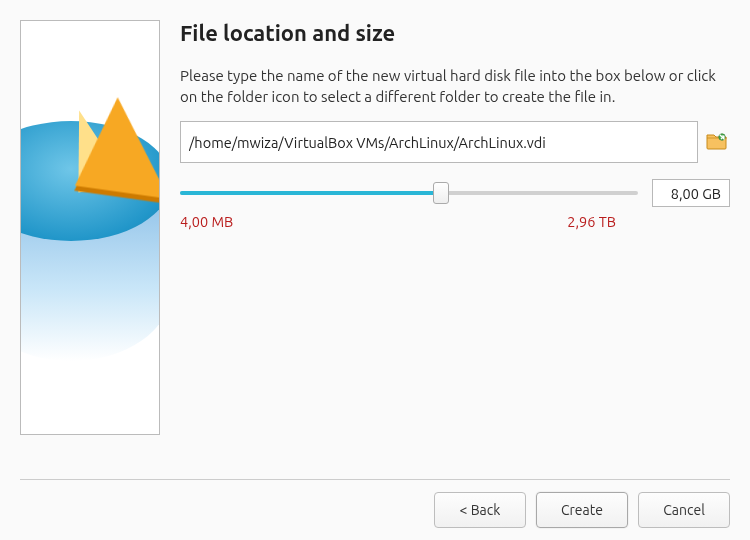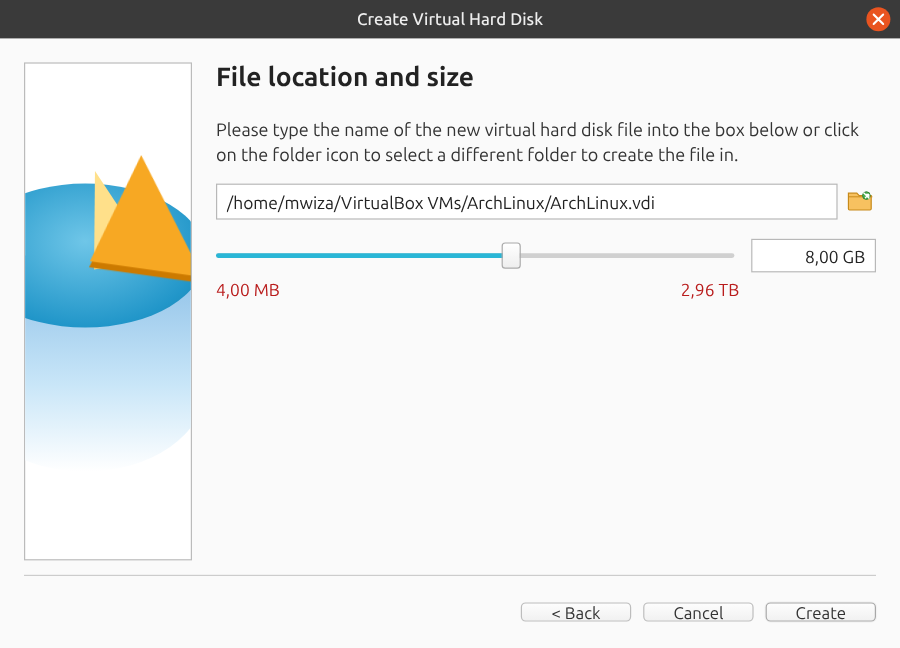--- a/index.html
+++ b/index.html
@@ -119,21 +119,21 @@
   .desc { line-height: 1.4; }
   .path-row {
     display: flex;
     gap: 6px;
     align-items: center;
   }
   .path-input {
     flex: 1;
     border: 1px solid #b8b8b8;
     background: #fff;
-    height: 30px;
+    height: 42px;
     padding: 0 8px;
     font-size: 14.5px;
     font-family: inherit;
     color: #222;
   }
   .folder-btn {
     width: 26px;
     height: 26px;
     border: none;
     background: transparent;
@@ -174,21 +174,21 @@
     top: 50%;
     width: 16px;
     height: 22px;
     background: linear-gradient(#fff,#eee);
     border: 1px solid #aaa;
     border-radius: 3px;
     transform: translate(-50%, -50%);
     cursor: pointer;
   }
   .size-box {
-    width: 104px;
+    width: 78px;
     height: 28px;
     border: 1px solid #b8b8b8;
     background: #fff;
     text-align: right;
     padding: 0 8px;
     font-size: 14.5px;
     font-family: inherit;
     color: #222;
   }
   .slider-labels {
@@ -207,48 +207,40 @@
   .footer {
     height: 60px;
     display: flex;
     justify-content: flex-end;
     align-items: center;
     gap: 10px;
     padding: 0 20px;
   }
   .btn {
     min-width: 92px;
-    height: 16px;
+    height: 36px;
     border: 1px solid #bdbdbd;
     background: linear-gradient(#fdfdfd,#f1f1f1);
     border-radius: 4px;
     font-size: 14px;
     font-family: inherit;
     color: #333;
     cursor: pointer;
     padding: 0 14px;
   }
   .btn.primary {
     border-color: #a8a8a8;
     box-shadow: 0 0 0 1px rgba(0,0,0,0.03);
   }
 </style>
 </head>
 <body>
 
 <div class="window">
 
-  <div class="titlebar">
-    <span>Create Virtual Hard Disk</span>
-    <div class="close">
-      <svg width="10" height="10" viewBox="0 0 10 10">
-          <path d="M1 1 L9 9 M9 1 L1 9" stroke="#fff" stroke-width="1.8" stroke-linecap="round"></path>
-        </svg>
-    </div>
-  </div>
 
   <div class="body">
 
     <div class="sidebar">
       <div class="disk-side"></div>
       <div class="disk"></div>
       <div class="wedge2"></div>
       <div class="wedge"></div>
     </div>
 
@@ -299,17 +291,17 @@
         </div>
       </div>
 
     </div>
   </div>
 
   <hr class="separator">
 
   <div class="footer">
     <button class="btn">&lt; Back</button>
+    <button class="btn primary">Create</button>
     <button class="btn">Cancel</button>
-    <button class="btn primary">Create</button>
   </div>
 
 </div>
 
 </body></html>

